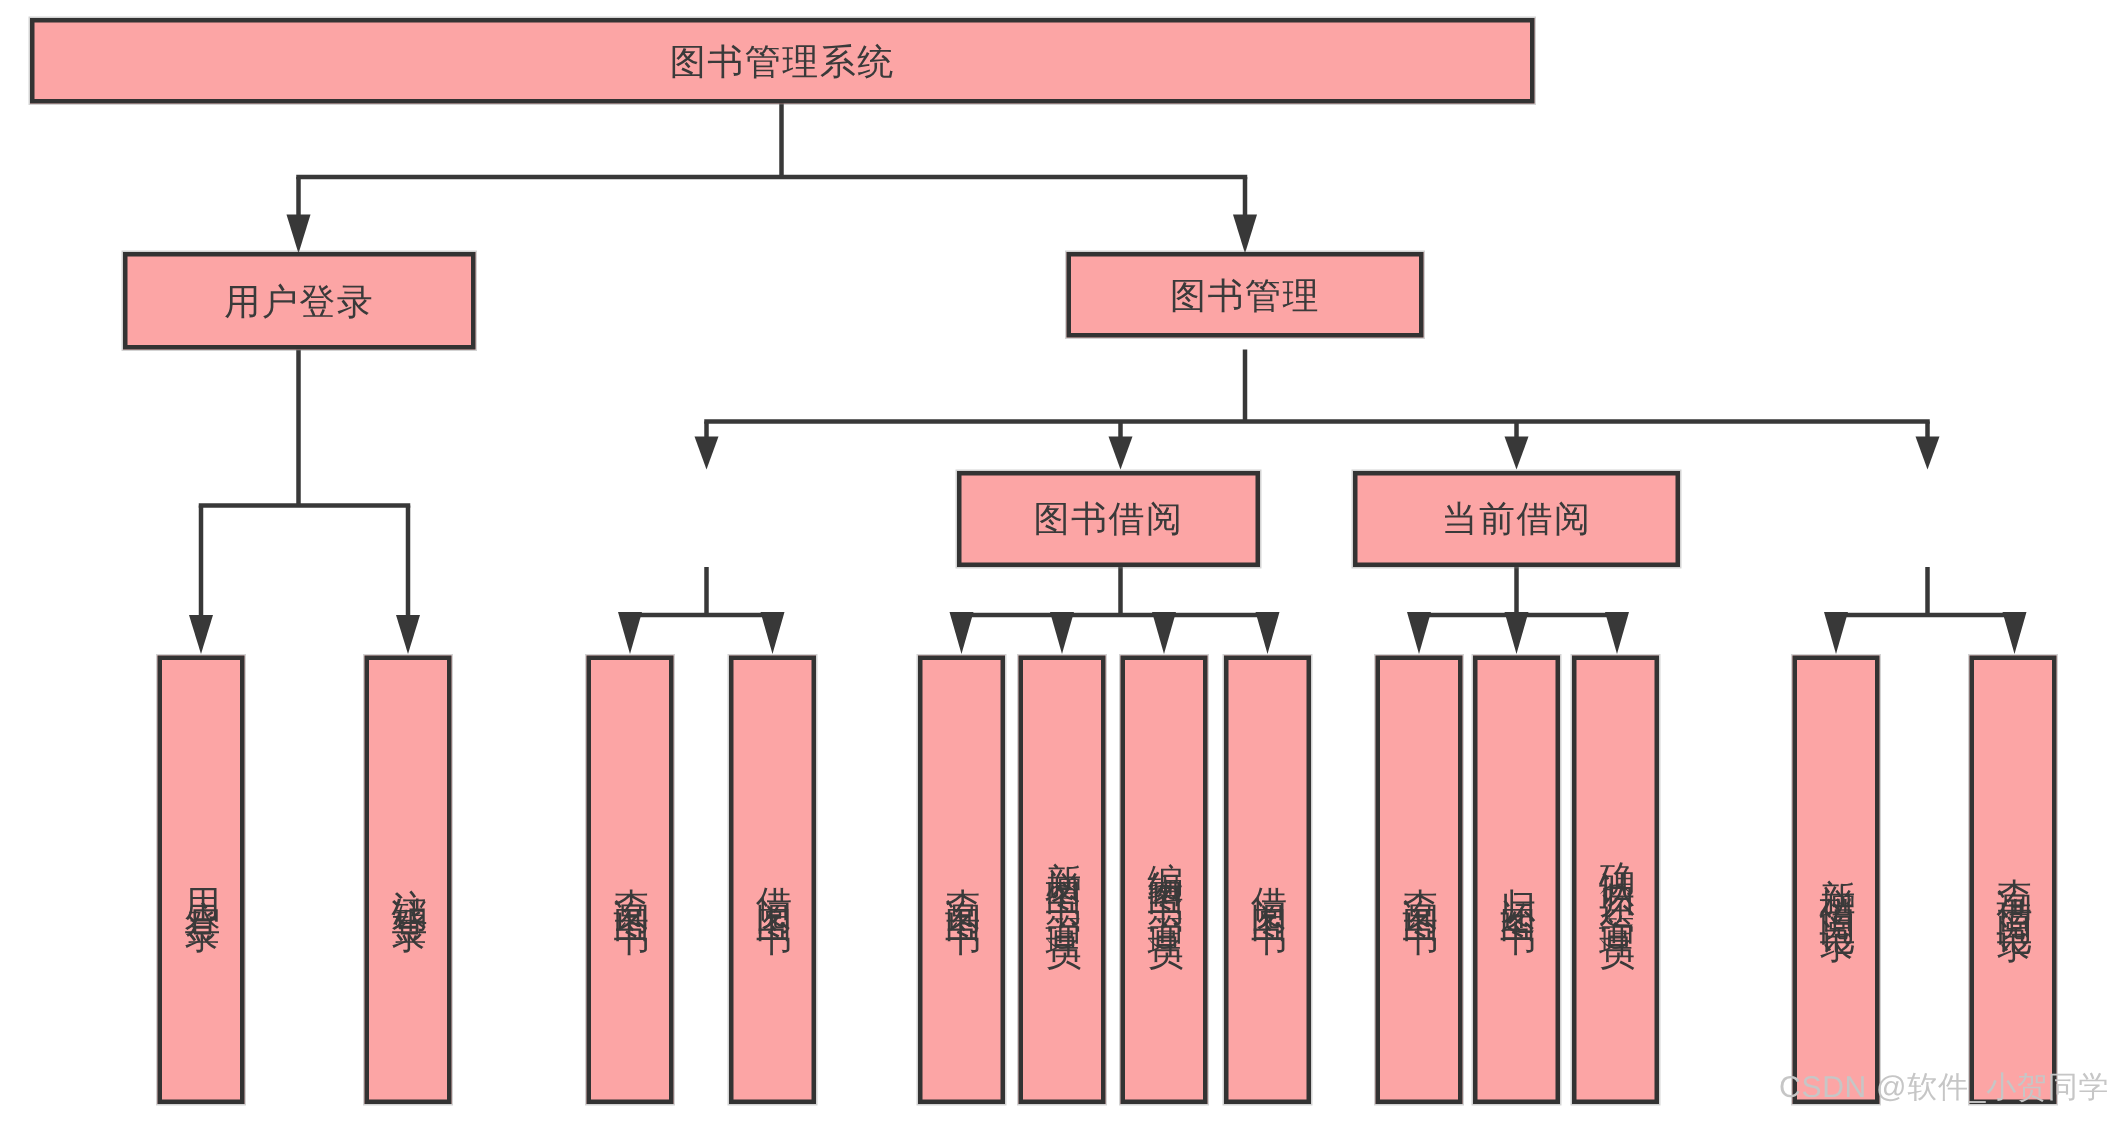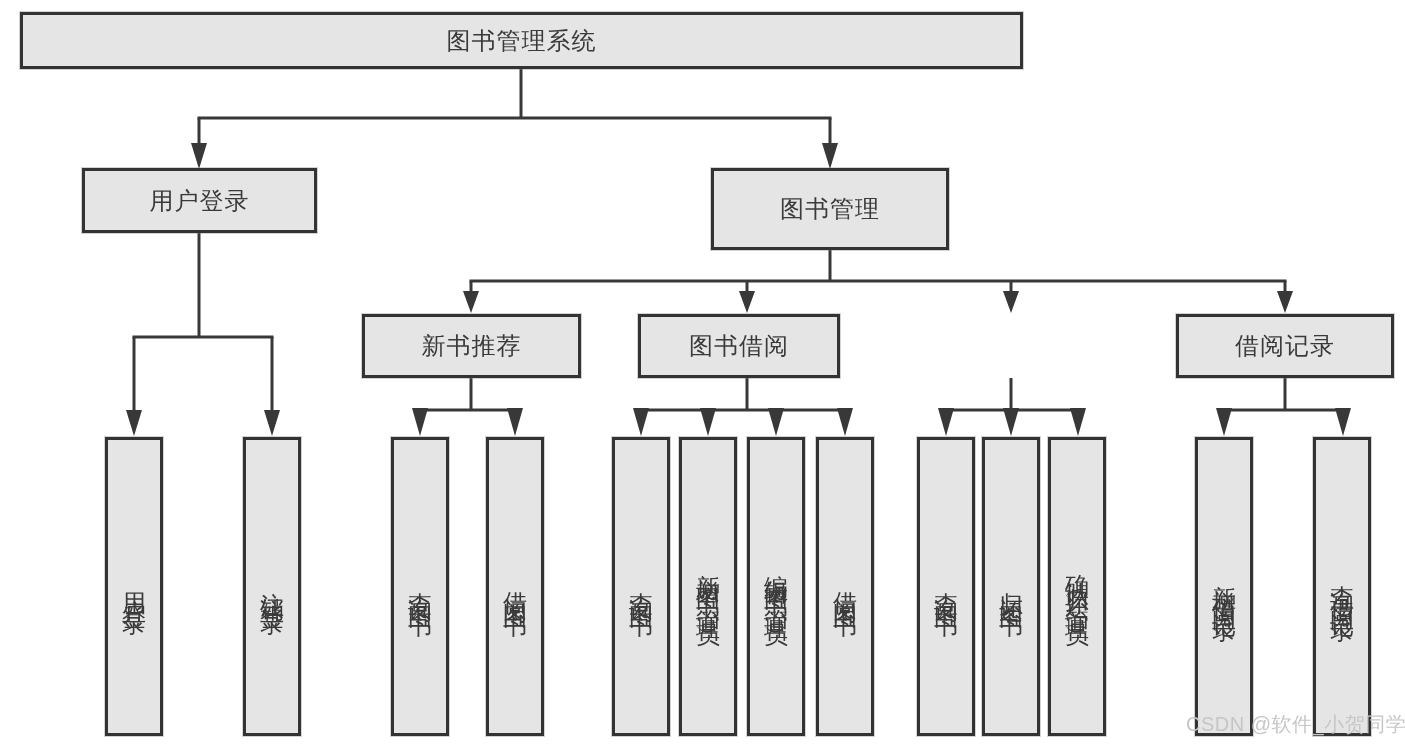--- a/index.html
+++ b/index.html
@@ -18,21 +18,21 @@
   #connectors {
     position: absolute;
     left: 0;
     top: 0;
     width: 1405px;
     height: 747px;
   }
   .box {
     position: absolute;
     box-sizing: border-box;
-    background: #e5e5e5;
+    background: #fca5a5;
     border: 3px solid #333333;
     display: flex;
     align-items: center;
     justify-content: center;
     color: #3a3a3a;
     font-size: 24px;
     letter-spacing: 1px;
     text-align: center;
     box-shadow: 0 0 0 1px rgba(130,130,130,0.35);
   }
@@ -40,21 +40,21 @@
     writing-mode: vertical-rl;
     text-orientation: mixed;
     letter-spacing: 7px;
     font-size: 24px;
     line-height: 1;
     padding: 4px 0;
   }
   
   .n-root    { left: 20px;   top: 12px;  width: 1003px; height: 57px; }
   .n-login   { left: 82px;   top: 168px; width: 235px;  height: 65px; }
-  .n-manage  { left: 711px;  top: 168px; width: 238px;  height: 82px; }
+  .n-manage  { left: 711px;  top: 168px; width: 238px;  height: 57px; }
   .n-newbook { left: 362px;  top: 314px; width: 219px;  height: 64px; }
   .n-borrow  { left: 638px;  top: 314px; width: 202px;  height: 64px; }
   .n-current { left: 902px;  top: 314px; width: 218px;  height: 64px; }
   .n-records { left: 1176px; top: 314px; width: 218px;  height: 64px; }
 
   .leaf      { top: 437px; width: 58px; height: 299px; }
   .lf-1  { left: 105px; }
   .lf-2  { left: 243px; }
   .lf-3  { left: 391px; }
   .lf-4  { left: 486px; }
@@ -149,28 +149,25 @@
     <span>图书管理系统</span>
   </div>
 
   <div class="box n-login">
     <span>用户登录</span>
   </div>
   <div class="box n-manage">
     <span>图书管理</span>
   </div>
 
-  <div class="box n-newbook">
-    <span>新书推荐</span>
-  </div>
   <div class="box n-borrow">
     <span>图书借阅</span>
   </div>
-  <div class="box n-records">
-    <span>借阅记录</span>
+  <div class="box n-current">
+    <span>当前借阅</span>
   </div>
 
   <div class="box leaf lf-1">
     <span>用户登录</span>
   </div>
   <div class="box leaf lf-2">
     <span>注销登录</span>
   </div>
   <div class="box leaf lf-3">
     <span>查询图书</span>

